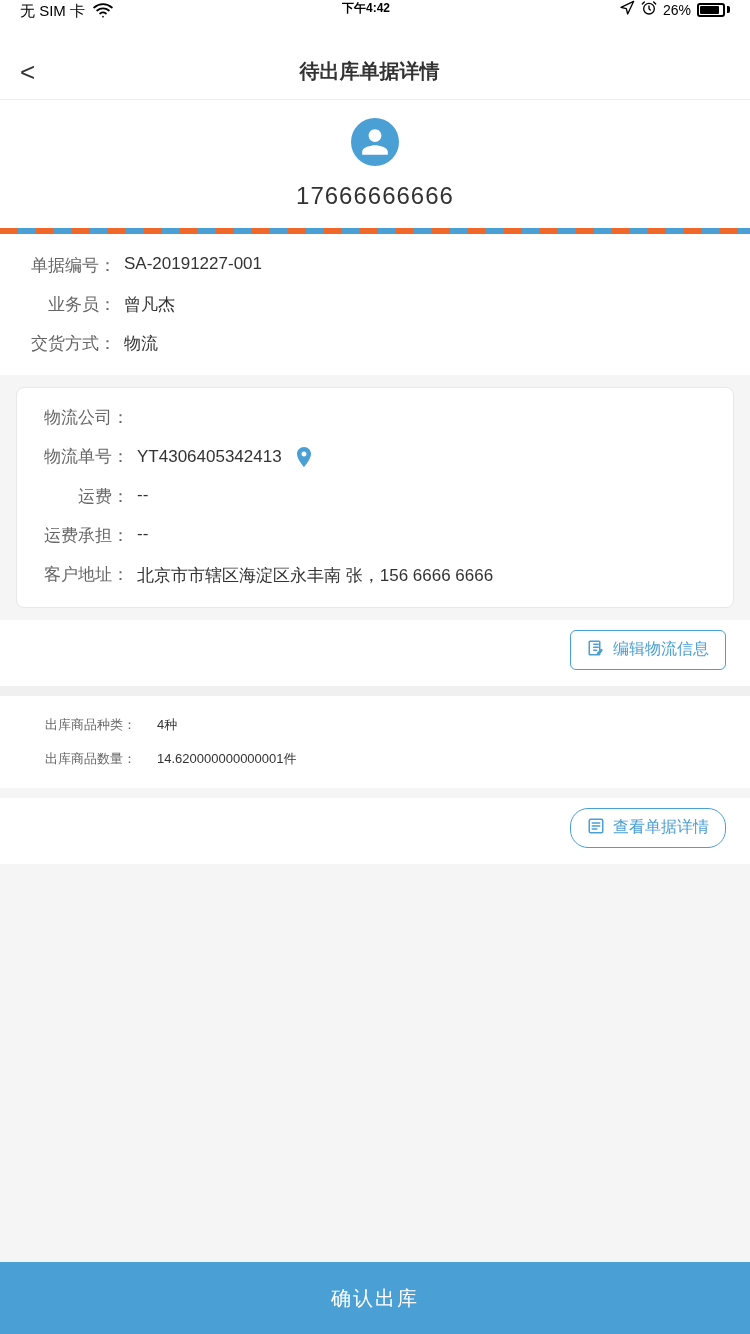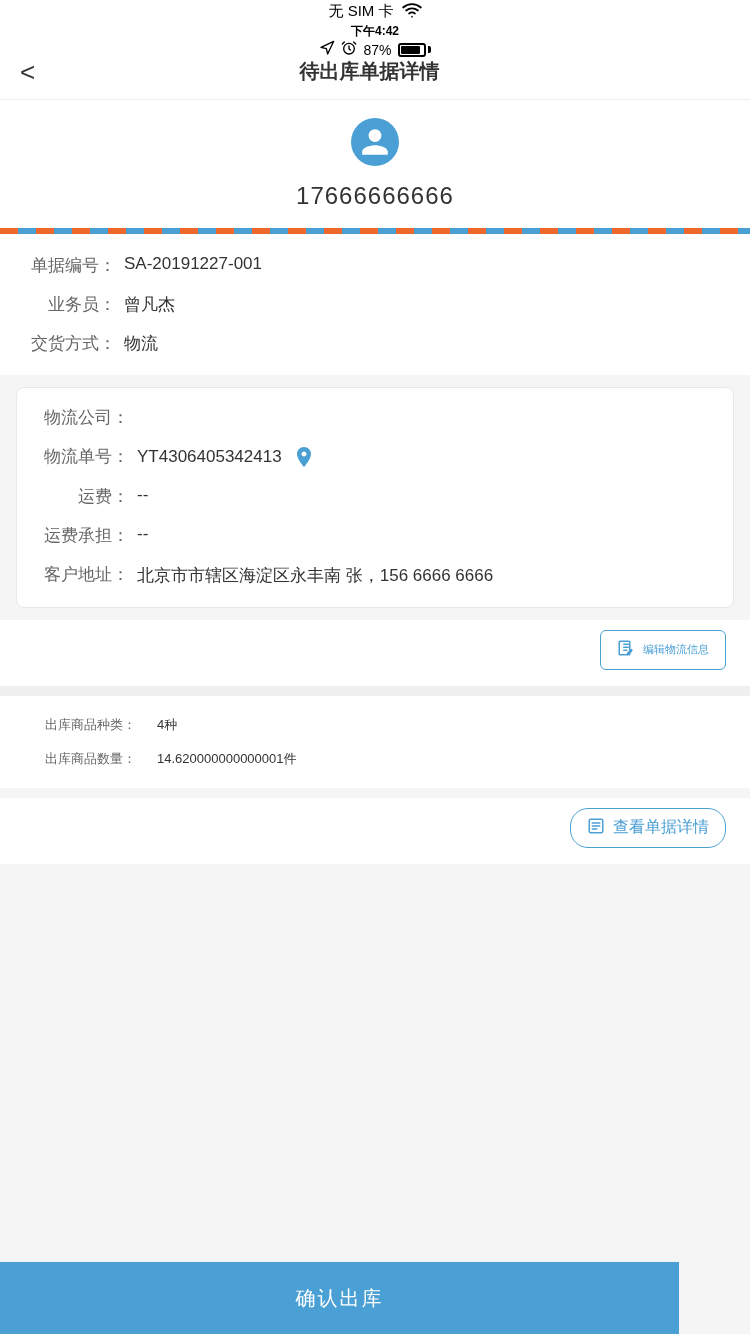--- a/index.html
+++ b/index.html
@@ -12,27 +12,26 @@
       min-height: 1334px;
       position: relative;
       overflow-x: hidden;
     }
 
     
     .status-bar {
       background: #fff;
       height: 44px;
       display: flex;
-      align-items: center;
+      align-items: flex-start;
       justify-content: space-between;
       padding: 0 20px;
       font-size: 15px;
       font-weight: 500;
       color: #000;
-      flex-direction: column;
     }
     .status-bar-left { display: flex; align-items: center; gap: 8px; }
     .status-bar-center { font-weight: 600; font-size: 12px; }
     .status-bar-right { display: flex; align-items: center; gap: 6px; font-size: 14px; }
 
     
     .nav-bar {
       background: #fff;
       height: 56px;
       display: flex;
@@ -164,21 +163,21 @@
       background: #fff;
       padding: 10px 24px 16px;
       display: flex;
       justify-content: flex-end;
     }
     .edit-btn {
       border: 1.5px solid #4a9fd4;
       border-radius: 6px;
       padding: 8px 16px;
       color: #4a9fd4;
-      font-size: 11px;
+      font-size: 16px;
       display: flex;
       align-items: center;
       gap: 8px;
       cursor: pointer;
       background: #fff;
     }
     .edit-btn-icon { font-size: 16px; }
 
     
     .section-divider {
@@ -236,21 +235,21 @@
     .content-spacer {
       height: 120px;
       background: #f5f5f5;
     }
 
     
     .bottom-bar {
       position: fixed;
       bottom: 0;
       left: 0;
-      width: 679px;
+      width: 750px;
       background: #4a9fd4;
       height: 72px;
       display: flex;
       align-items: center;
       justify-content: center;
     }
     .confirm-btn {
       color: #fff;
       font-size: 20px;
       font-weight: 500;
@@ -312,21 +311,21 @@
       </svg>
     </span>
 
     <span>
       <svg width="16" height="16" viewBox="0 0 24 24" fill="none" stroke="#000" stroke-width="2" stroke-linecap="round" stroke-linejoin="round">
         <circle cx="12" cy="13" r="8"></circle>
         <path d="M12 9v4l2 2"></path>
         <path d="M5 3 2 6M22 6l-3-3"></path>
       </svg>
     </span>
-    <span>87%</span>
+    <span>26%</span>
     <div class="battery">
       <div class="battery-body">
         <div class="battery-fill"></div>
       </div>
       <div class="battery-cap"></div>
     </div>
   </div>
 </div>
 
 <div class="nav-bar">

